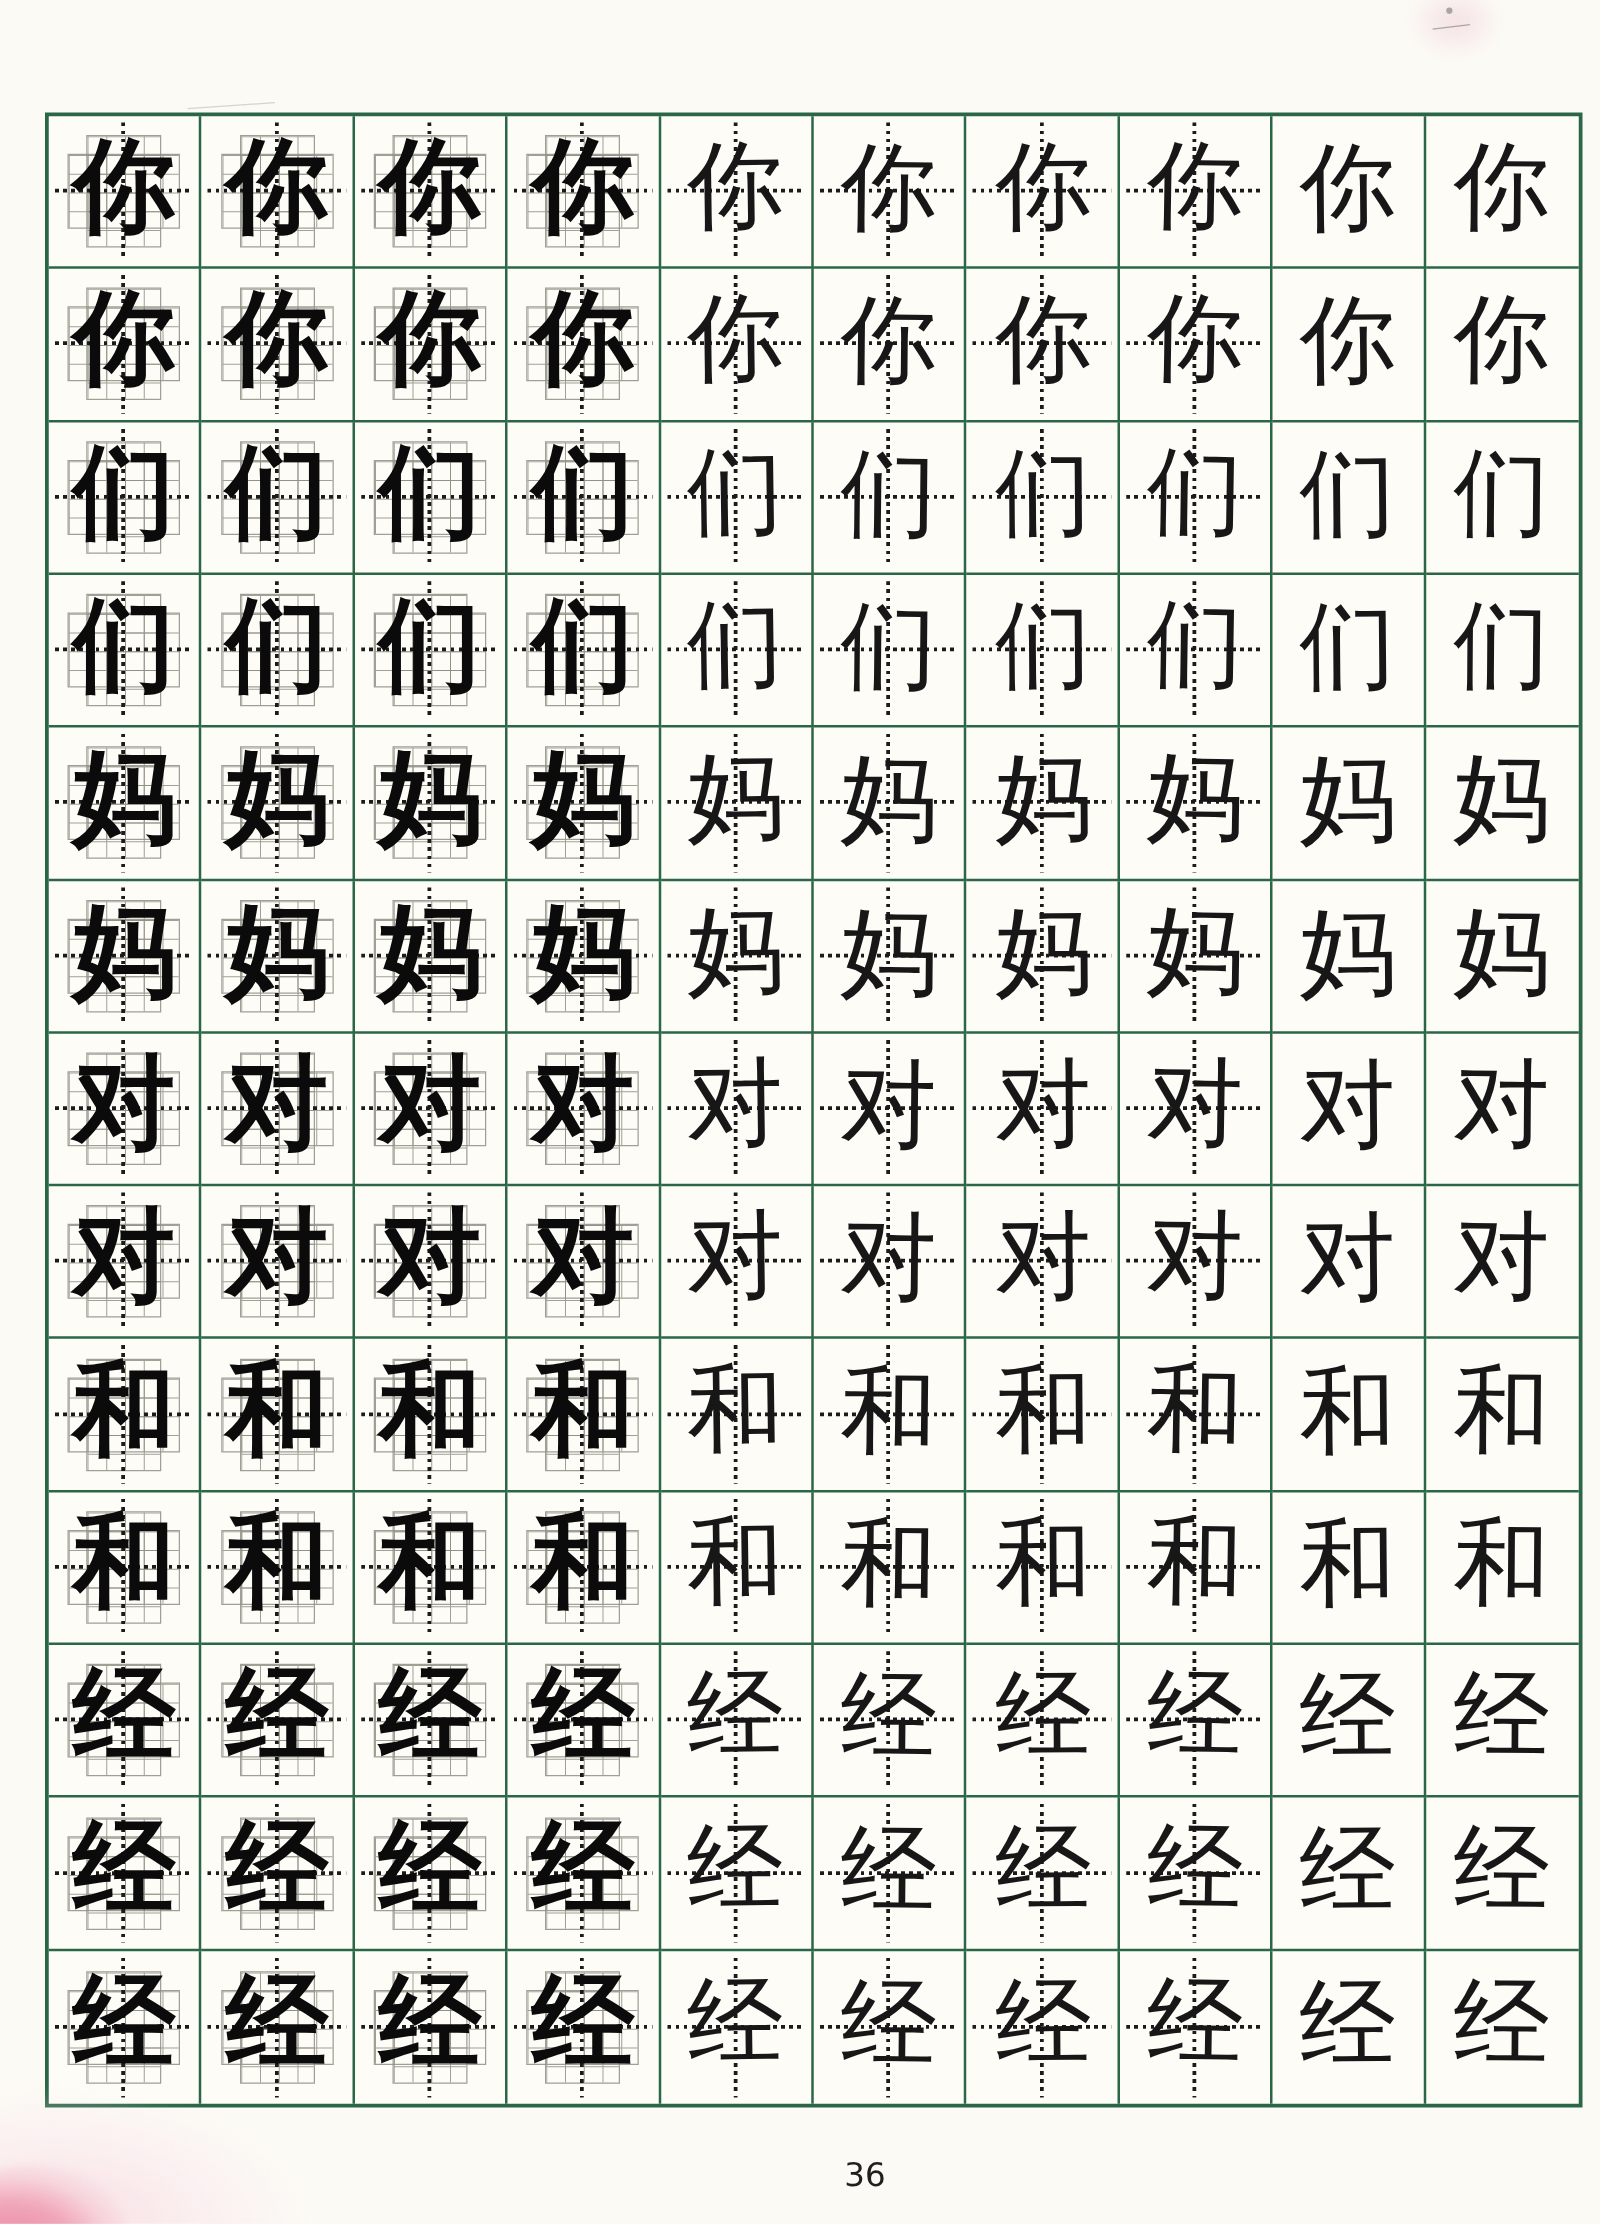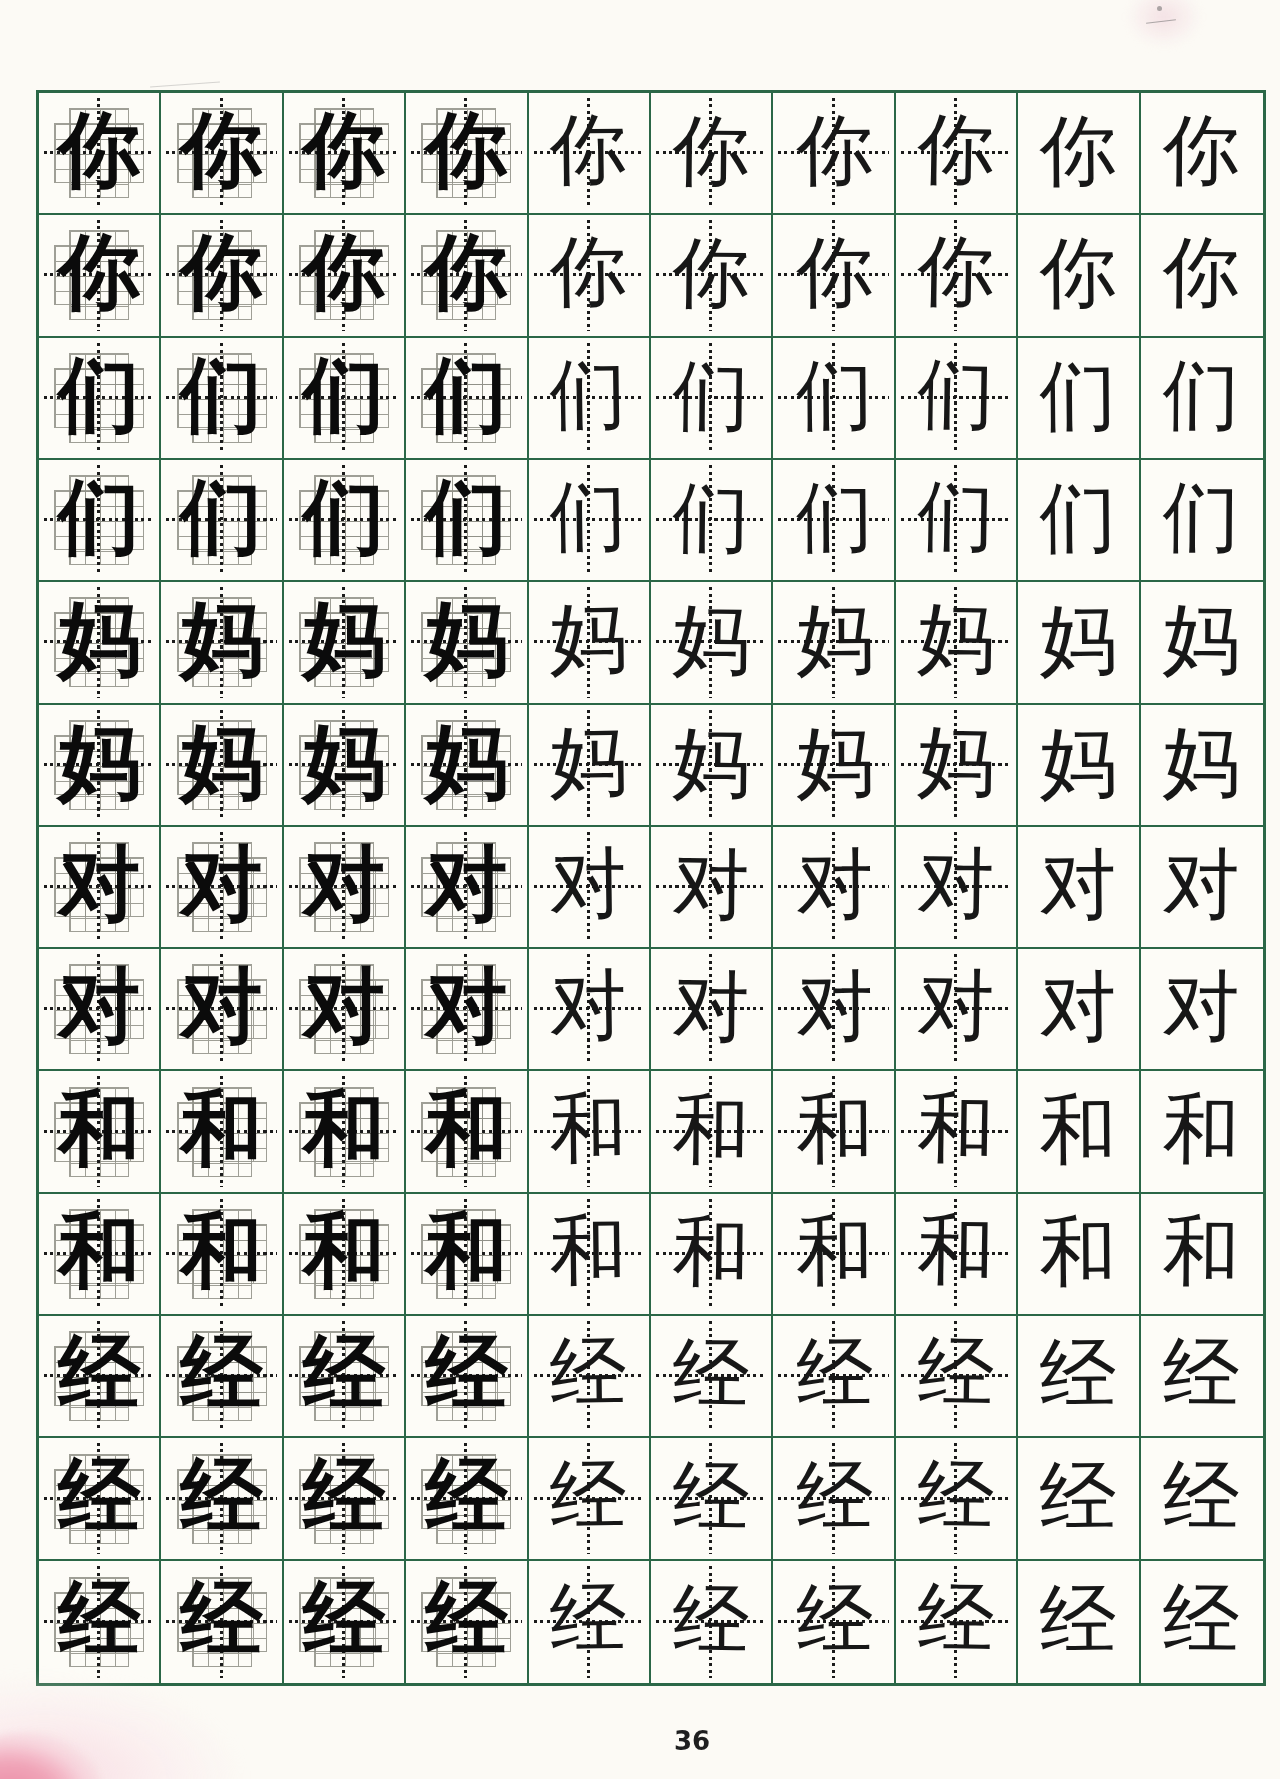--- a/index.html
+++ b/index.html
@@ -82,21 +82,21 @@
   .col5 .char{transform:translate(-50%,-53%) rotate(0.6deg);}
   .col6 .char{transform:translate(-49%,-54%) rotate(-0.4deg);}
   .col7 .char{transform:translate(-50%,-55%) rotate(0.9deg);}
   .col8 .char{transform:translate(-50%,-53%) rotate(-0.5deg);}
   .col9 .char{transform:translate(-51%,-54%) rotate(0.4deg);}
 
   
   .page-number{
     position:absolute;left:662px;top:1726px;
     width:60px;text-align:center;
-    font-size:26px;font-weight:700;color:#1f1f1f;
+    font-size:26px;font-weight:400;color:#1f1f1f;
   }
 
   
   .smudge{position:absolute;pointer-events:none;}
   .smudge-bl-halo{
     left:-40px;top:1675px;width:280px;height:160px;
     background:radial-gradient(ellipse at 30% 65%, rgba(247,216,223,.85) 0%, rgba(250,231,236,.5) 45%, rgba(252,243,245,0) 72%);
     filter:blur(7px);
   }
   .smudge-bl-core{

